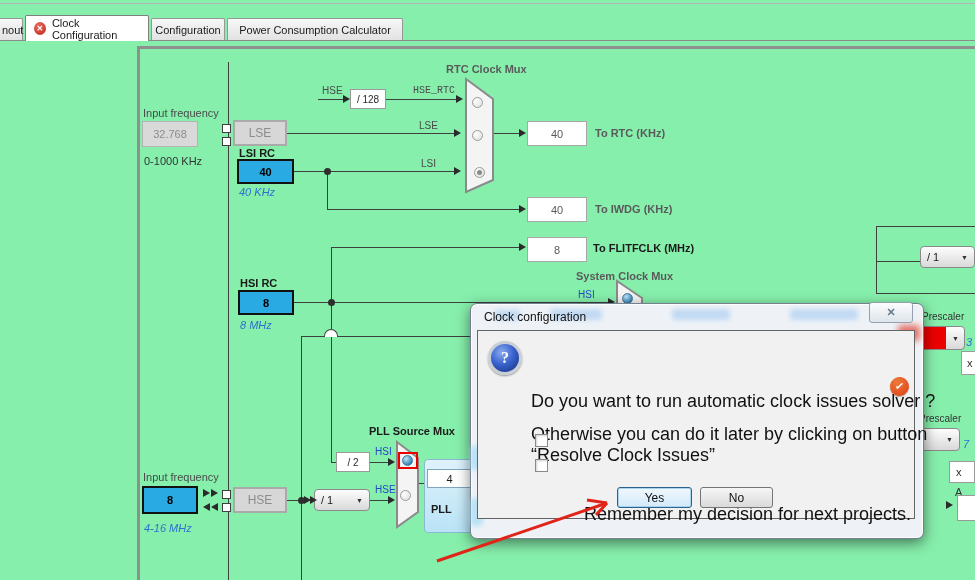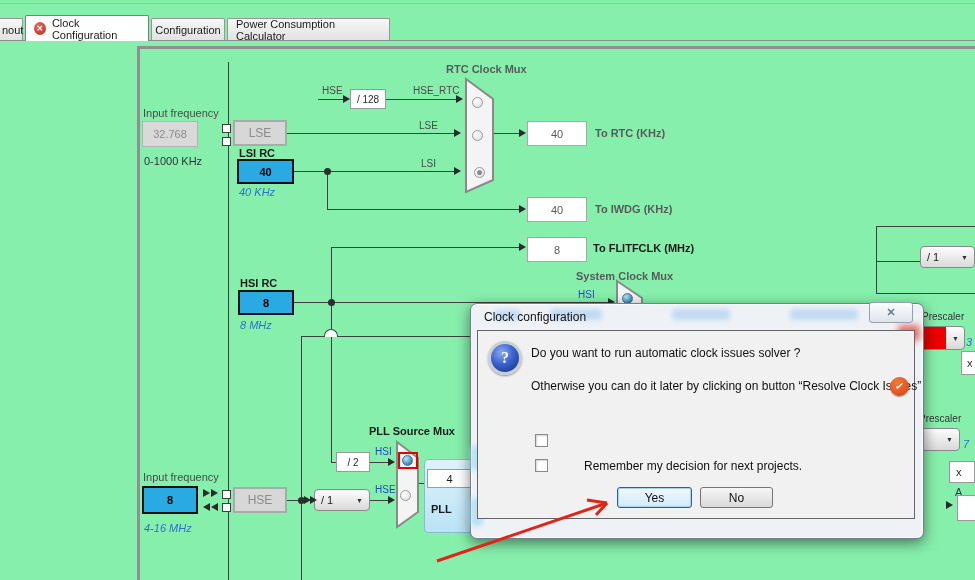--- a/index.html
+++ b/index.html
@@ -59,21 +59,21 @@
   .blob{filter:blur(2.5px);opacity:.65;z-index:11;border-radius:3px;}
   .dtitle{left:484px;top:310px;font-size:12px;color:#111;z-index:12;}
   .closebtn{left:869px;top:302px;width:44px;height:21px;background:linear-gradient(#fdfdfe,#dde4eb);
             border:1px solid #95a1ad;border-radius:3px;display:flex;align-items:center;justify-content:center;
             color:#6b7c8d;font-weight:bold;font-size:11px;z-index:12;box-sizing:border-box;}
   .dpanel{left:477px;top:330px;width:438px;height:189px;background:#f1f1f1;border:1px solid #646464;z-index:11;box-sizing:border-box;}
   .qicon{left:488px;top:341px;width:34px;height:34px;border-radius:50%;z-index:12;
          background:radial-gradient(circle at 38% 30%,#7e9fe8 8%,#3a63cf 45%,#16337e 95%);
          border:3px solid #c9cfd6;box-shadow:0 1px 2px rgba(0,0,0,.4);box-sizing:border-box;
          display:flex;align-items:center;justify-content:center;color:#fff;font-weight:bold;font-size:16px;font-family:"Liberation Serif",serif;}
-  .dtext{font-size:12px;color:#111;z-index:12;}
+  .dtext{font-size:18px;color:#111;z-index:12;margin-top:45px;}
   .resolveicon{left:890px;top:377px;width:19px;height:19px;border-radius:50%;z-index:12;
          background:radial-gradient(circle at 35% 30%,#f07a3a,#dd3c12);color:#fff;font-size:11px;font-weight:bold;
          display:flex;align-items:center;justify-content:center;transform:rotate(8deg);box-shadow:0 1px 1px rgba(0,0,0,.3);}
   .cb{width:13px;height:13px;background:#fff;border:1px solid #8a8a8a;box-shadow:inset 1px 1px 2px rgba(0,0,0,.18);z-index:12;box-sizing:border-box;}
   .btn{height:21px;border-radius:3px;display:flex;align-items:center;justify-content:center;font-size:12px;color:#111;z-index:12;box-sizing:border-box;}
   .btn.yes{left:617px;top:487px;width:75px;background:linear-gradient(#f1f8fd,#d2eafa);border:1px solid #2c628b;box-shadow:0 0 0 1px #a8d4ef inset;}
   .btn.no{left:700px;top:487px;width:73px;background:linear-gradient(#f6f6f6,#dadada);border:1px solid #757575;}
   svg.overlay{position:absolute;left:0;top:0;z-index:20;pointer-events:none;}
 </style>
 </head>
@@ -88,21 +88,21 @@
   </div>
   <div class="abs tab active" style="left:25px;width:124px;">
     <span class="errbadge">
         <span>✕</span>
       </span>
     <span>Clock Configuration</span>
   </div>
   <div class="abs tab" style="left:151px;width:74px;">
     <span>Configuration</span>
   </div>
-  <div class="abs tab" style="left:227px;width:163px;">
+  <div class="abs tab" style="left:227px;width:176px;">
     <span>Power Consumption Calculator</span>
   </div>
 
   <div class="abs pborder-v"></div>
   <div class="abs pborder-h"></div>
 
   <div class="abs w wv" style="left:228px;top:62px;height:518px;"></div>
 
   <div class="abs lbl" style="left:143px;top:107px;">Input frequency</div>
   <div class="abs greyinput" style="left:142px;top:121px;width:56px;height:26px;">
@@ -121,21 +121,21 @@
   </div>
   <div class="abs blbl" style="left:239px;top:186px;">40 KHz</div>
 
   <div class="abs lbl" style="left:322px;top:85px;font-size:10px;">HSE</div>
   <div class="abs w wh" style="left:318px;top:99px;width:28px;"></div>
   <div class="abs ahr" style="left:343px;top:95px;"></div>
   <div class="abs dvbox" style="left:350px;top:89px;width:36px;height:20px;font-size:10px;">
     <span>/ 128</span>
   </div>
   <div class="abs w wh" style="left:386px;top:99px;width:72px;"></div>
-  <div class="abs lbl" style="left:413px;top:85px;font-size:10px;">HSE_RTC</div>
+  <div class="abs lbl" style="left:413px;top:85px;font-size:10px;font-family:Liberation Mono, monospace;">HSE_RTC</div>
   <div class="abs ahr" style="left:456px;top:95px;"></div>
 
   <div class="abs w wh" style="left:287px;top:133px;width:172px;"></div>
   <div class="abs lbl" style="left:419px;top:120px;font-size:10px;">LSE</div>
   <div class="abs ahr" style="left:454px;top:129px;"></div>
   <div class="abs w wh" style="left:294px;top:171px;width:165px;"></div>
   <div class="abs dot" style="left:324px;top:168px;"></div>
   <div class="abs lbl" style="left:421px;top:158px;font-size:10px;">LSI</div>
   <div class="abs ahr" style="left:454px;top:167px;"></div>
 

